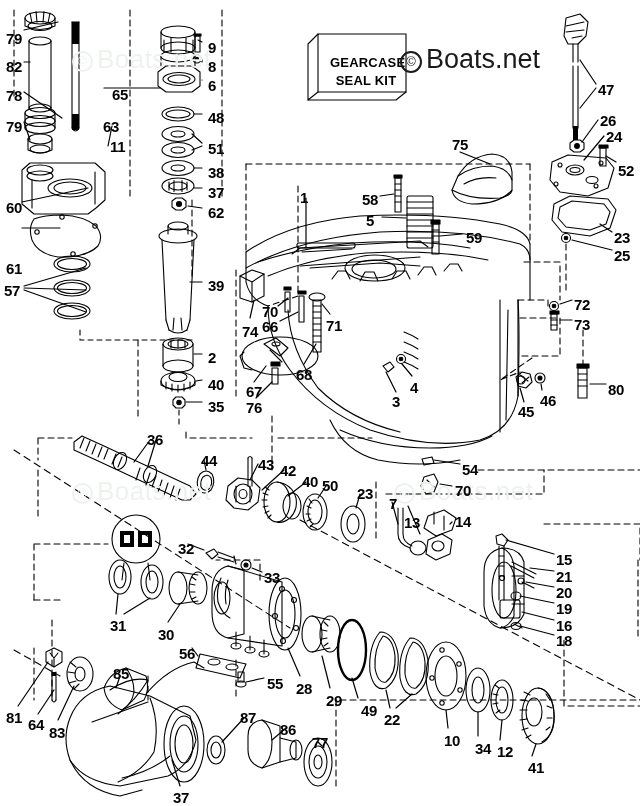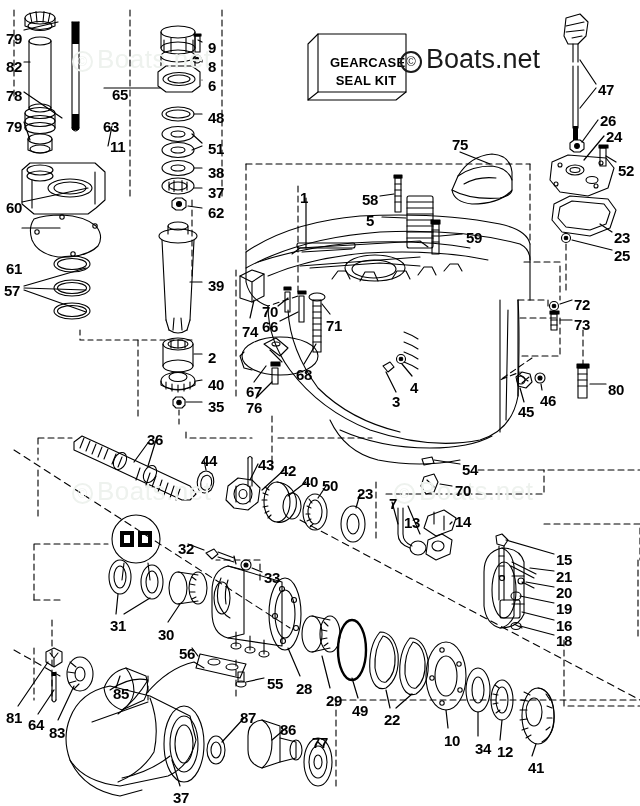--- a/index.html
+++ b/index.html
@@ -796,29 +796,29 @@
       <div class="callout" style="left: 556px; top: 618px;">16</div>
       <div class="callout" style="left: 556px; top: 633px;">18</div>
       <div class="callout" style="left: 178px; top: 541px;">32</div>
       <div class="callout" style="left: 264px; top: 570px;">33</div>
       <div class="callout" style="left: 110px; top: 618px;">31</div>
       <div class="callout" style="left: 158px; top: 627px;">30</div>
       <div class="callout" style="left: 179px; top: 646px;">56</div>
       <div class="callout" style="left: 267px; top: 676px;">55</div>
       <div class="callout" style="left: 296px; top: 681px;">28</div>
       <div class="callout" style="left: 326px; top: 693px;">29</div>
-      <div class="callout" style="left: 352px; top: 703px;">49</div>
+      <div class="callout" style="left: 361px; top: 703px;">49</div>
       <div class="callout" style="left: 384px; top: 712px;">22</div>
       <div class="callout" style="left: 444px; top: 733px;">10</div>
       <div class="callout" style="left: 475px; top: 741px;">34</div>
       <div class="callout" style="left: 497px; top: 744px;">12</div>
       <div class="callout" style="left: 528px; top: 760px;">41</div>
       <div class="callout" style="left: 6px; top: 710px;">81</div>
       <div class="callout" style="left: 28px; top: 717px;">64</div>
       <div class="callout" style="left: 49px; top: 725px;">83</div>
-      <div class="callout" style="left: 113px; top: 666px; margin-top: 20px;">85</div>
+      <div class="callout" style="left: 113px; top: 666px;">85</div>
       <div class="callout" style="left: 173px; top: 790px;">37</div>
       <div class="callout" style="left: 240px; top: 710px;">87</div>
       <div class="callout" style="left: 280px; top: 722px;">86</div>
       <div class="callout" style="left: 312px; top: 735px;">77</div>
     </div>
 
 </div>
 
 </body></html>

